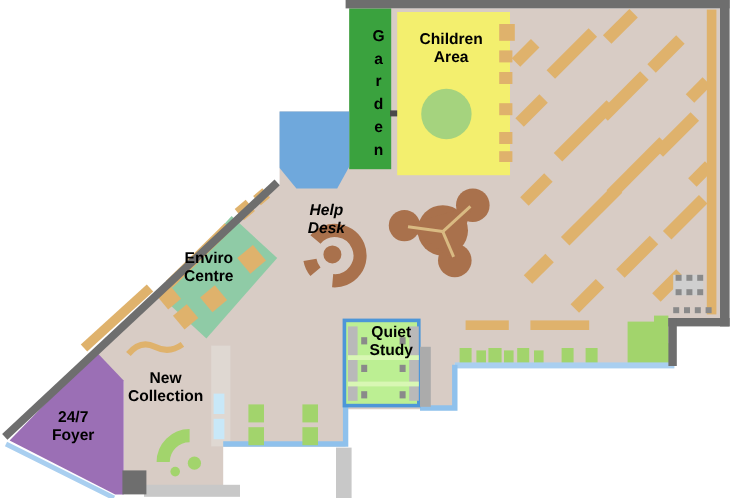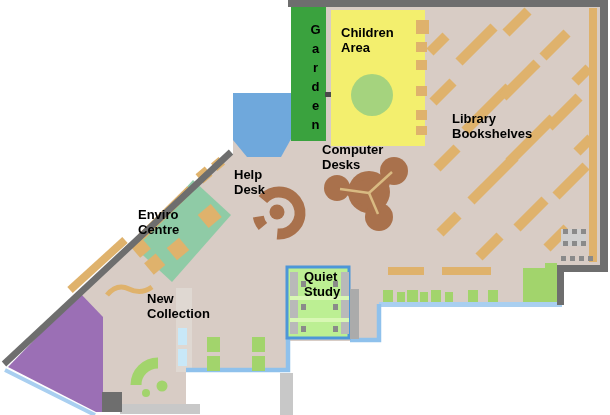--- a/index.html
+++ b/index.html
@@ -3,21 +3,21 @@
 <meta charset="utf-8">
 <style>
   html,body{margin:0;padding:0;background:#fff;}
   #plan{
     position:relative;width:610px;height:415px;overflow:hidden;background:#fff;
     font-family:"Liberation Sans", sans-serif;
   }
   #plan svg{position:absolute;left:0;top:0;}
   .lbl{
     position:absolute;font-weight:bold;font-size:13px;line-height:1.12;
-    color:#000;pointer-events:none;white-space:normal;
+    color:#000;text-align:center;pointer-events:none;white-space:normal;
   }
   .lbl-vert{
     writing-mode:vertical-rl;text-orientation:upright;letter-spacing:4px;
     text-align:center;line-height:1;
   }
 </style>
 </head>
 <body>
 
 <div id="plan">
@@ -185,28 +185,27 @@
       <rect x="557" y="265" width="51" height="7"></rect>
       <rect x="557" y="265" width="7" height="40"></rect>
     </g>
     <line x1="231" y1="152" x2="4" y2="364" stroke="#6E6E6E" stroke-width="6.5"></line>
   </svg>
 
   <div class="lbl lbl-vert" style="left:296px;top:20px;width:26px;height:118px;">Garden</div>
 
   <div class="lbl" style="left:341px;top:26px;width:70px;">Children Area</div>
 
-  <div class="lbl" style="left:452px;top:112px;width:110px;">Library Bookshelves</div>
-
-
-  <div class="lbl" style="left:322px;top:143px;width:80px;">Computer Desks</div>
-
-  <div class="lbl" style="left:234px;top:168px;width:44px;">Help Desk</div>
-
-  <div class="lbl" style="left:138px;top:208px;width:52px;">Enviro Centre</div>
-
-  <div class="lbl" style="left:103px;top:292px;width:70px;margin-left:44px;">New Collection</div>
+
+
+
+  <div class="lbl" style="left:250px;top:168px;width:44px;font-style:italic;">Help Desk</div>
+
+  <div class="lbl" style="left:148px;top:208px;width:52px;">Enviro Centre</div>
+
+  <div class="lbl" style="left:103px;top:308px;width:70px;">New Collection</div>
 
   <div class="lbl" style="left:304px;top:270px;width:44px;">Quiet Study</div>
 
 
 
+  <div class="lbl" style="left:40px;top:341px;width:42px;">24/7 Foyer</div>
 </div>
 
 </body></html>

